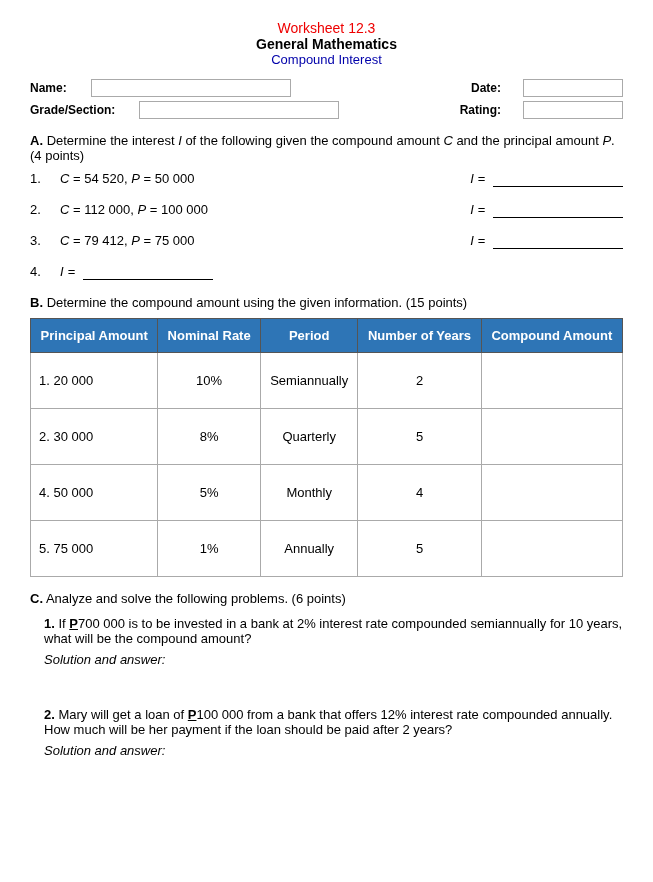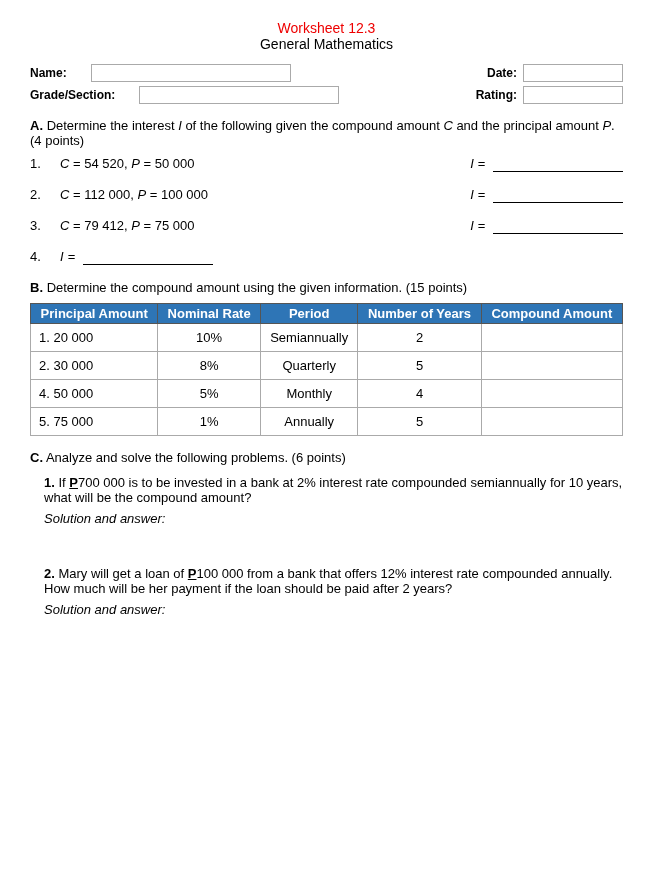--- a/index.html
+++ b/index.html
@@ -15,39 +15,39 @@
     .header {
       text-align: center;
       margin-bottom: 12px;
     }
     .header .worksheet-title {
       color: #e00;
       font-weight: normal;
       font-size: 14px;
     }
     .header .subject-title {
-      font-weight: normal;
+      font-weight: bold;
       font-size: 14px;
     }
     .header .topic-title {
       color: #00a;
       font-size: 13px;
     }
     .info-row {
       display: flex;
       justify-content: space-between;
       margin-bottom: 4px;
       font-size: 12px;
     }
     .info-left, .info-right {
       display: flex;
       align-items: center;
       gap: 24px;
     }
-    .info-right { gap: 6px; }
+    .info-right { gap: 22px; }
     .info-label { font-weight: bold; font-size: 12px; }
     .info-input {
       border: 1px solid #aaa;
       height: 18px;
       display: inline-block;
     }
     .info-input.long { width: 200px; }
     .info-input.short { width: 100px; }
     .section {
       margin-top: 14px;
@@ -86,27 +86,27 @@
     .compound-table {
       width: 100%;
       border-collapse: collapse;
       margin-top: 8px;
       font-size: 13px;
     }
     .compound-table th {
       background: #2e75b6;
       color: #fff;
       border: 1px solid #555;
-      padding: 2px 8px;
+      padding: 9px 8px;
       text-align: center;
       font-weight: bold;
     }
     .compound-table td {
       border: 1px solid #aaa;
-      padding: 6px 8px;
+      padding: 20px 8px;
       text-align: center;
     }
     .compound-table td:first-child {
       text-align: left;
     }
     .problem-c {
       margin-top: 14px;
       font-size: 13px;
     }
     .problem-c .sub-item {
@@ -118,20 +118,21 @@
     }
     .solution-label { font-style: italic; margin-top: 6px; }
     .answer-area { height: 30px; }
   </style>
 </head>
 <body>
 
 <div class="header">
   <div class="worksheet-title">Worksheet 12.3</div>
   <div class="subject-title">General Mathematics</div>
+  <div class="topic-title">Compound Interest</div>
 </div>
 
 <div class="info-row">
   <div class="info-left">
     <span class="info-label">Name:</span>
     <span class="info-input long">&nbsp;</span>
   </div>
   <div class="info-right">
     <span class="info-label">Date:</span>
     <span class="info-input short">&nbsp;</span>

